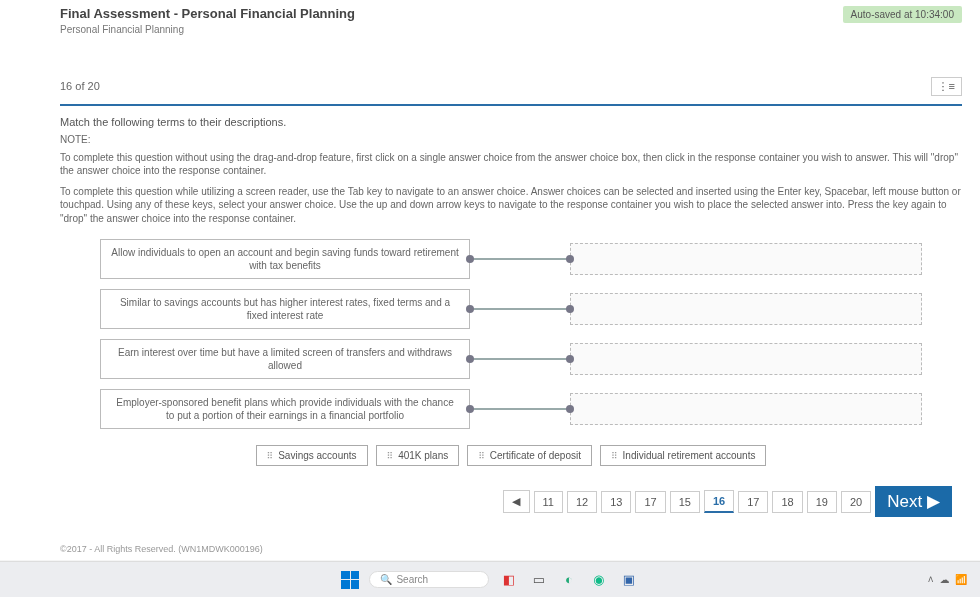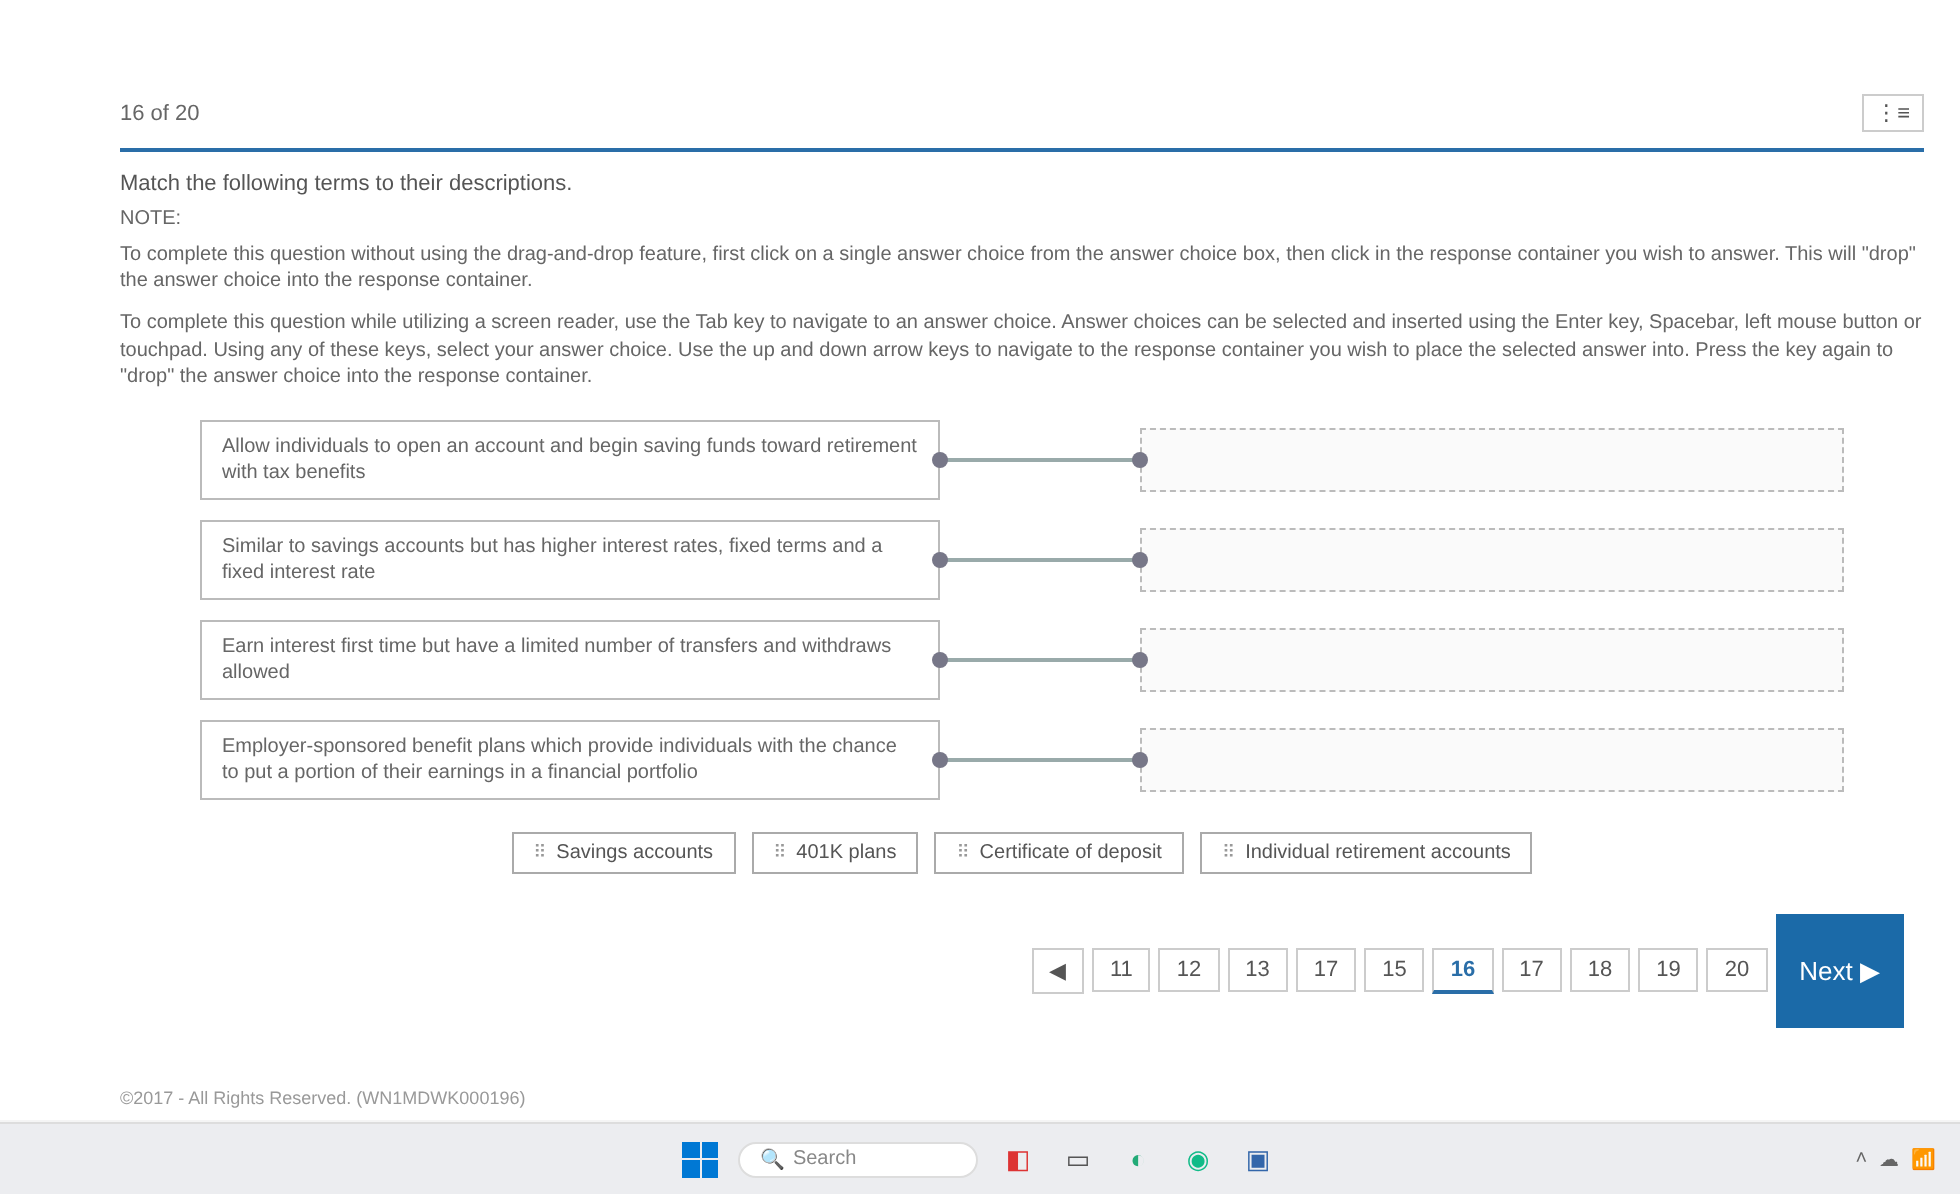--- a/index.html
+++ b/index.html
@@ -66,21 +66,21 @@
       display: flex;
       align-items: center;
       margin-bottom: 10px;
     }
     .desc-box {
       width: 370px;
       border: 1px solid #bbb;
       padding: 6px 10px;
       font-size: 10px;
       color: #666;
-      text-align: left;
+      text-align: center;
       line-height: 1.3;
       background: #fff;
     }
     .connector {
       width: 100px;
       height: 2px;
       background: #9aa;
       position: relative;
       flex-shrink: 0;
     }
@@ -135,22 +135,22 @@
       text-align: center;
     }
     .pg-btn.current {
       border-bottom: 2px solid #2a6ea8;
       color: #2a6ea8;
       font-weight: bold;
     }
     .next-btn {
       background: #1b6aa8;
       color: #fff;
-      padding: 21px 12px;
-      font-size: 13px;
+      padding: 5px 12px;
+      font-size: 17px;
       border: none;
     }
     .copyright {
       position: absolute;
       bottom: 6px;
       left: 60px;
       font-size: 9px;
       color: #999;
     }
     .taskbar {
@@ -201,20 +201,27 @@
       gap: 6px;
       font-size: 10px;
       color: #666;
     }
   </style>
 </head>
 <body>
 
 <div class="content-wrap">
 
+  <div class="header-row">
+    <div class="title-area">
+      <div class="title-main">Final Assessment - Personal Financial Planning</div>
+      <div class="title-sub">Personal Financial Planning</div>
+    </div>
+    <div class="auto-save">Auto-saved at 10:34:00</div>
+  </div>
 
   <div class="progress-row">
     <div class="prog-text">16 of 20</div>
     <div class="icon-btn">⋮≡</div>
   </div>
 
   <div class="divider"></div>
 
   <div class="instr-title">Match the following terms to their descriptions.</div>
   <div class="note-label">NOTE:</div>
@@ -226,21 +233,21 @@
       <div class="desc-box">Allow individuals to open an account and begin saving funds toward retirement with tax benefits</div>
       <div class="connector"></div>
       <div class="drop-box"></div>
     </div>
     <div class="match-row">
       <div class="desc-box">Similar to savings accounts but has higher interest rates, fixed terms and a fixed interest rate</div>
       <div class="connector"></div>
       <div class="drop-box"></div>
     </div>
     <div class="match-row">
-      <div class="desc-box">Earn interest first time but have a limited number of transfers and withdraws allowed</div>
+      <div class="desc-box">Earn interest over time but have a limited screen of transfers and withdraws allowed</div>
       <div class="connector"></div>
       <div class="drop-box"></div>
     </div>
     <div class="match-row">
       <div class="desc-box">Employer-sponsored benefit plans which provide individuals with the chance to put a portion of their earnings in a financial portfolio</div>
       <div class="connector"></div>
       <div class="drop-box"></div>
     </div>
 
     <div class="choices-row">

